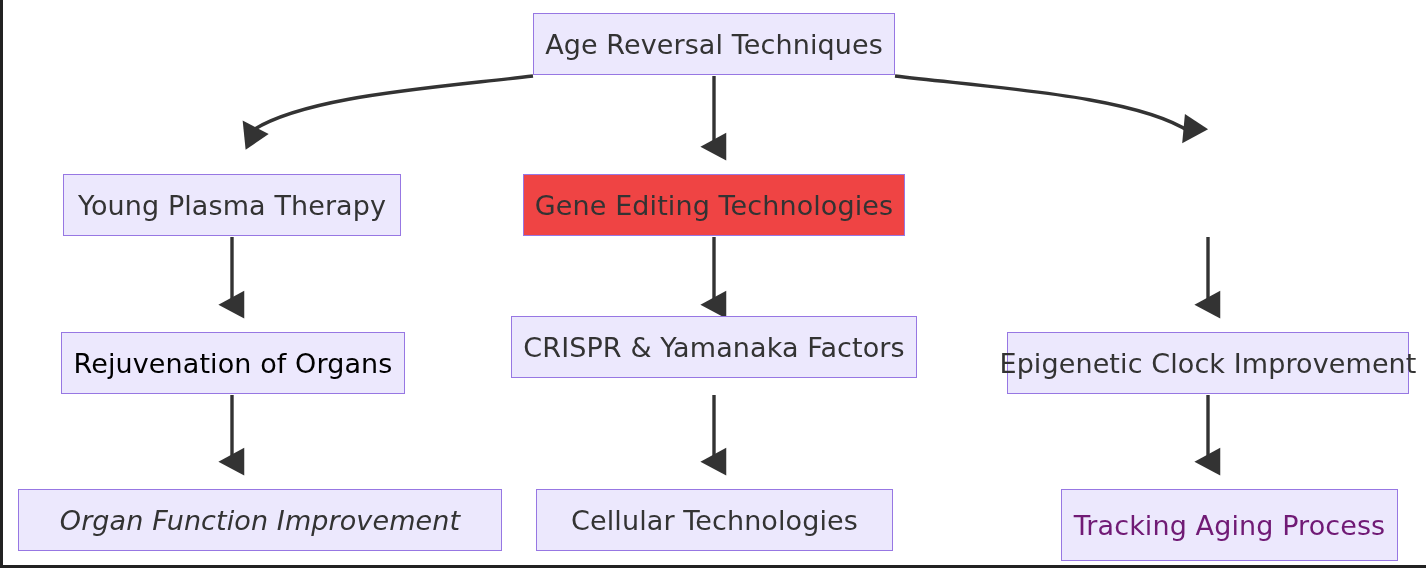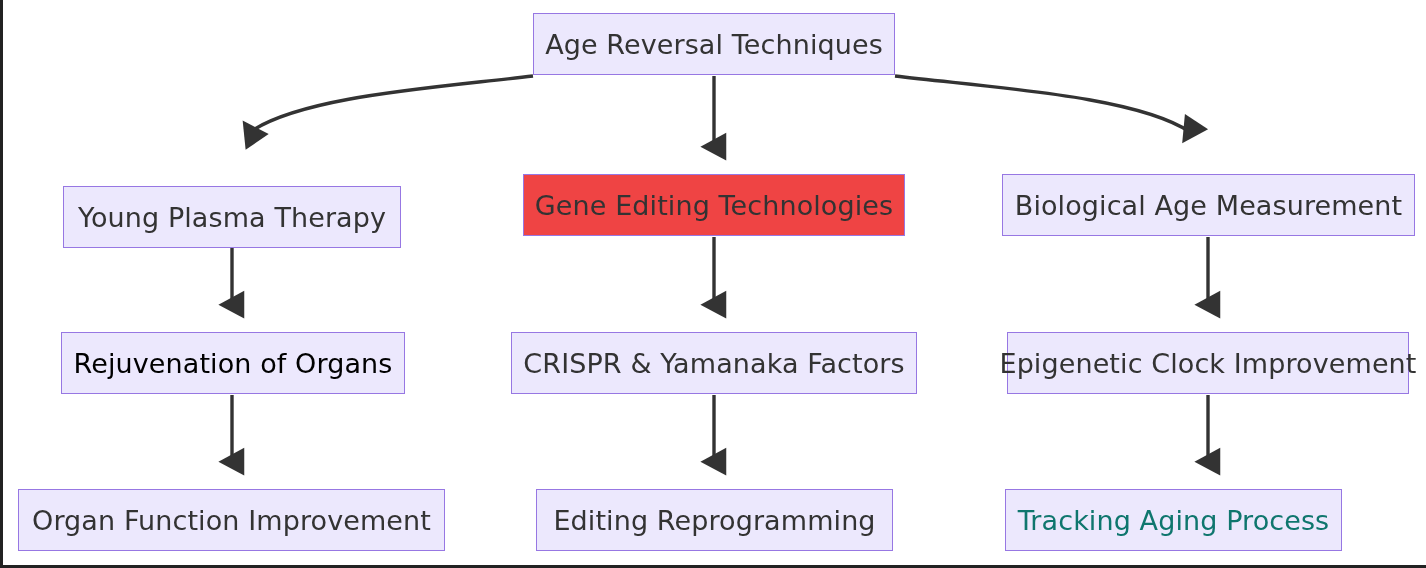--- a/index.html
+++ b/index.html
@@ -65,31 +65,30 @@
     <path d="M 711,237 L 711,305" fill="none" stroke="#333333" stroke-width="3.4" marker-end="url(#arrowhead)"></path>
     <path d="M 1205,237 L 1205,305" fill="none" stroke="#333333" stroke-width="3.4" marker-end="url(#arrowhead)"></path>
 
     <path d="M 229,395 L 229,462" fill="none" stroke="#333333" stroke-width="3.4" marker-end="url(#arrowhead)"></path>
     <path d="M 711,395 L 711,462" fill="none" stroke="#333333" stroke-width="3.4" marker-end="url(#arrowhead)"></path>
     <path d="M 1205,395 L 1205,462" fill="none" stroke="#333333" stroke-width="3.4" marker-end="url(#arrowhead)"></path>
   </svg>
 
   <div class="node" style="left: 530px; top: 13px; width: 362px; height: 62px; background: rgb(236, 232, 253); border-color: rgb(151, 119, 227); color: rgb(51, 51, 51);">Age Reversal Techniques</div>
 
-  <div class="node" style="left: 60px; top: 186px; width: 338px; height: 62px; background: rgb(236, 232, 253); border-color: rgb(151, 119, 227); color: rgb(51, 51, 51);">Young Plasma Therapy</div>
+  <div class="node" style="left: 60px; top: 174px; width: 338px; height: 62px; background: rgb(236, 232, 253); border-color: rgb(151, 119, 227); color: rgb(51, 51, 51);">Young Plasma Therapy</div>
 
   <div class="node" style="left: 520px; top: 174px; width: 382px; height: 62px; background: #ef4444; border-color: rgb(151, 119, 227); color: rgb(51, 51, 51);">Gene Editing Technologies</div>
 
-  <div class="node" style="left: 999px; top: 174px; width: 413px; height: 62px; background: rgb(236, 232, 253); border-color: rgb(151, 119, 227); color: rgb(51, 51, 51);">Biological Age Measurement</div>
 
   <div class="node" style="left: 58px; top: 332px; width: 344px; height: 62px; background: rgb(236, 232, 253); border-color: rgb(151, 119, 227); color: #000000;">Rejuvenation of Organs</div>
 
-  <div class="node" style="left: 508px; top: 332px; width: 406px; height: 62px; background: rgb(236, 232, 253); border-color: rgb(151, 119, 227); color: rgb(51, 51, 51);">CRISPR &amp; Yamanaka Factors</div>
+  <div class="node" style="left: 508px; top: 316px; width: 406px; height: 62px; background: rgb(236, 232, 253); border-color: rgb(151, 119, 227); color: rgb(51, 51, 51);">CRISPR &amp; Yamanaka Factors</div>
 
   <div class="node" style="left: 1004px; top: 332px; width: 402px; height: 62px; background: rgb(236, 232, 253); border-color: rgb(151, 119, 227); color: rgb(51, 51, 51);">Epigenetic Clock Improvement</div>
 
-  <div class="node" style="left: 15px; top: 489px; width: 427px; height: 62px; background: rgb(236, 232, 253); border-color: rgb(151, 119, 227); color: rgb(51, 51, 51);">Organ Function Improvement</div>
+  <div class="node" style="left: 15px; top: 489px; width: 484px; height: 62px; background: rgb(236, 232, 253); border-color: rgb(151, 119, 227); color: rgb(51, 51, 51); font-style: italic;">Organ Function Improvement</div>
 
-  <div class="node" style="left: 533px; top: 489px; width: 357px; height: 62px; background: rgb(236, 232, 253); border-color: rgb(151, 119, 227); color: rgb(51, 51, 51);">Editing Reprogramming</div>
+  <div class="node" style="left: 533px; top: 489px; width: 357px; height: 62px; background: rgb(236, 232, 253); border-color: rgb(151, 119, 227); color: rgb(51, 51, 51);">Cellular Technologies</div>
 
-  <div class="node" style="left: 1002px; top: 489px; width: 337px; height: 62px; background: rgb(236, 232, 253); border-color: rgb(151, 119, 227); color: #0f766e;">Tracking Aging Process</div>
+  <div class="node" style="left: 1058px; top: 489px; width: 337px; height: 72px; background: rgb(236, 232, 253); border-color: rgb(151, 119, 227); color: #701a75;">Tracking Aging Process</div>
 
 </div>
 
 </body></html>

